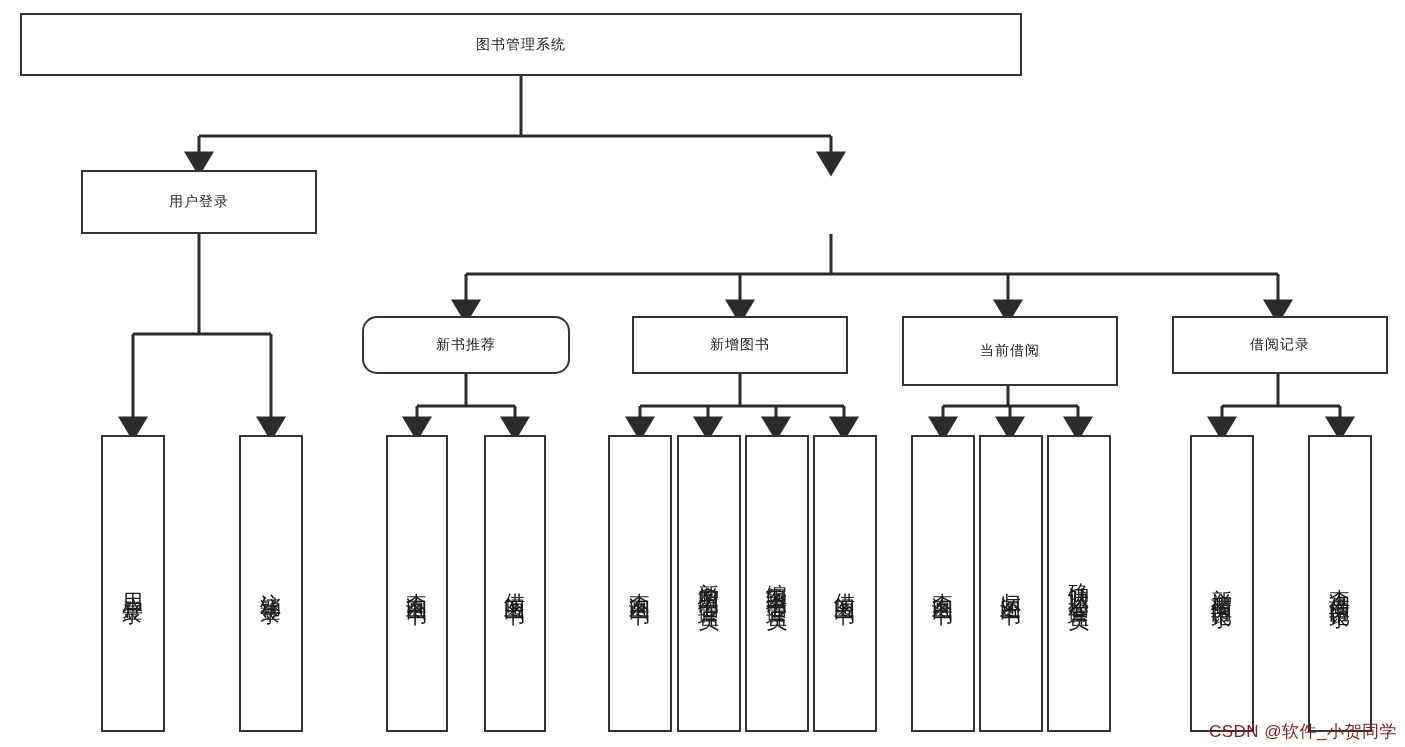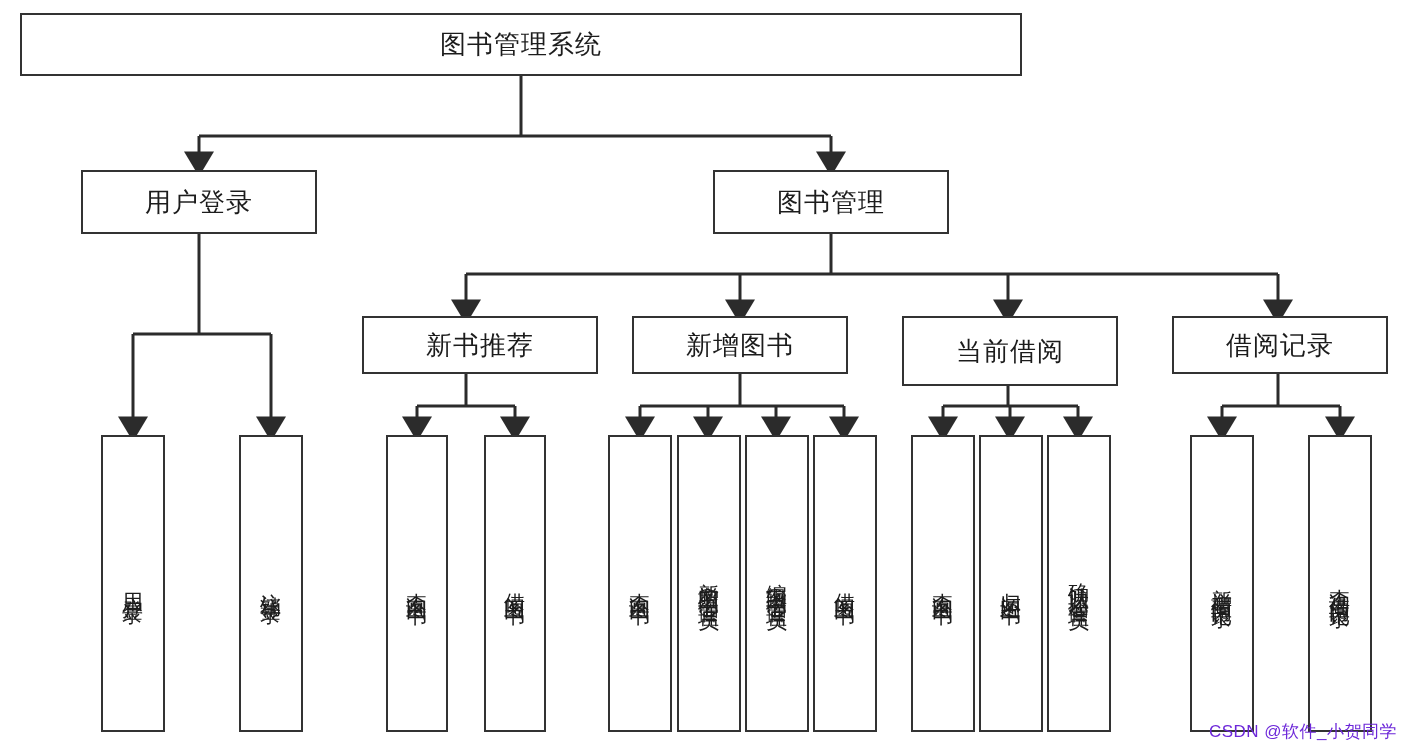--- a/index.html
+++ b/index.html
@@ -19,42 +19,42 @@
     position:absolute;
     box-sizing:border-box;
     background:#ffffff;
     border:2px solid #333333;
     display:flex;
     align-items:center;
     justify-content:center;
     color:#1c1c1c;
   }
   .node.h{
-    font-size:26px;
+    font-size:14px;
     letter-spacing:1px;
   }
   .node.v{
     font-size:21px;
     letter-spacing:2px;
   }
   .vtext{
     writing-mode:vertical-rl;
     text-orientation:upright;
     line-height:1.0;
     letter-spacing:4px;
     white-space:nowrap;
     display:block;
   }
   .htext{white-space:nowrap;display:block;}
   #watermark{
     position:absolute;
     right:8px;
     bottom:4px;
     font-size:17px;
-    color:#6d28d9;
+    color:#7f1d1d;
     letter-spacing:0.5px;
     white-space:nowrap;
     pointer-events:none;
   }
 </style>
 </head>
 <body>
 
 <div id="stage">
 
@@ -109,25 +109,22 @@
     </g>
   </svg>
 
   <div class="node h" style="left:20px;top:13px;width:1002px;height:63px;">
     <span class="htext">图书管理系统</span>
   </div>
 
   <div class="node h" style="left:81px;top:170px;width:236px;height:64px;">
     <span class="htext">用户登录</span>
   </div>
-  <div class="node h" style="left:713px;top:170px;width:236px;height:64px;">
-    <span class="htext">图书管理</span>
-  </div>
 
-  <div class="node h" style="left:362px;top:316px;width:236px;height:58px;">
+  <div class="node h" style="left:362px;top:316px;width:208px;height:58px;border-radius:15px;">
     <span class="htext">新书推荐</span>
   </div>
   <div class="node h" style="left:632px;top:316px;width:216px;height:58px;">
     <span class="htext">新增图书</span>
   </div>
   <div class="node h" style="left:902px;top:316px;width:216px;height:70px;">
     <span class="htext">当前借阅</span>
   </div>
   <div class="node h" style="left:1172px;top:316px;width:216px;height:58px;">
     <span class="htext">借阅记录</span>

